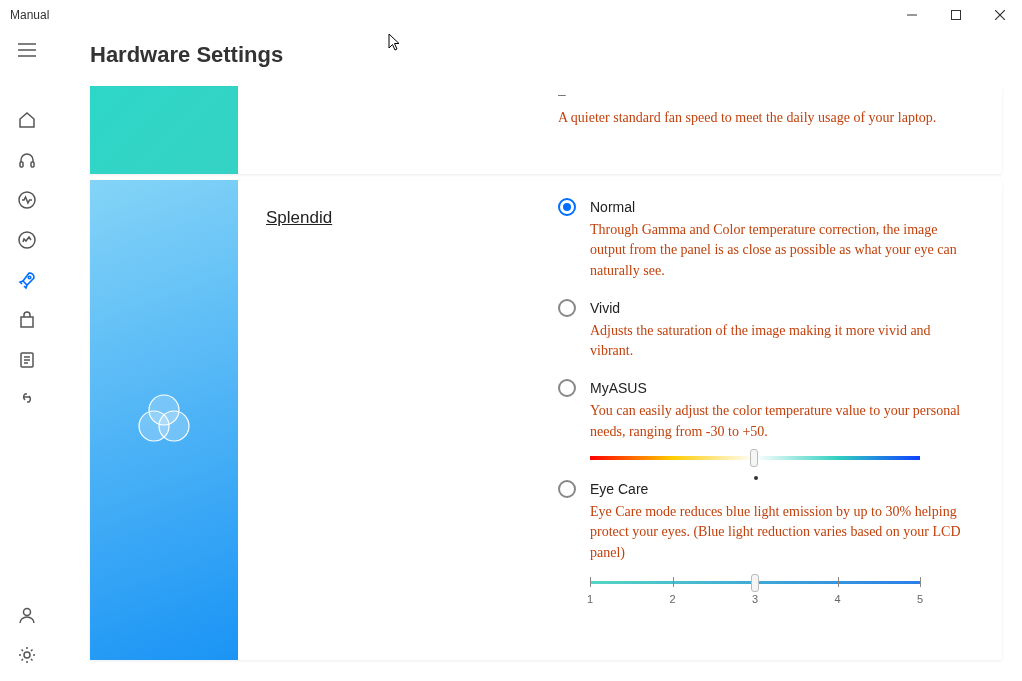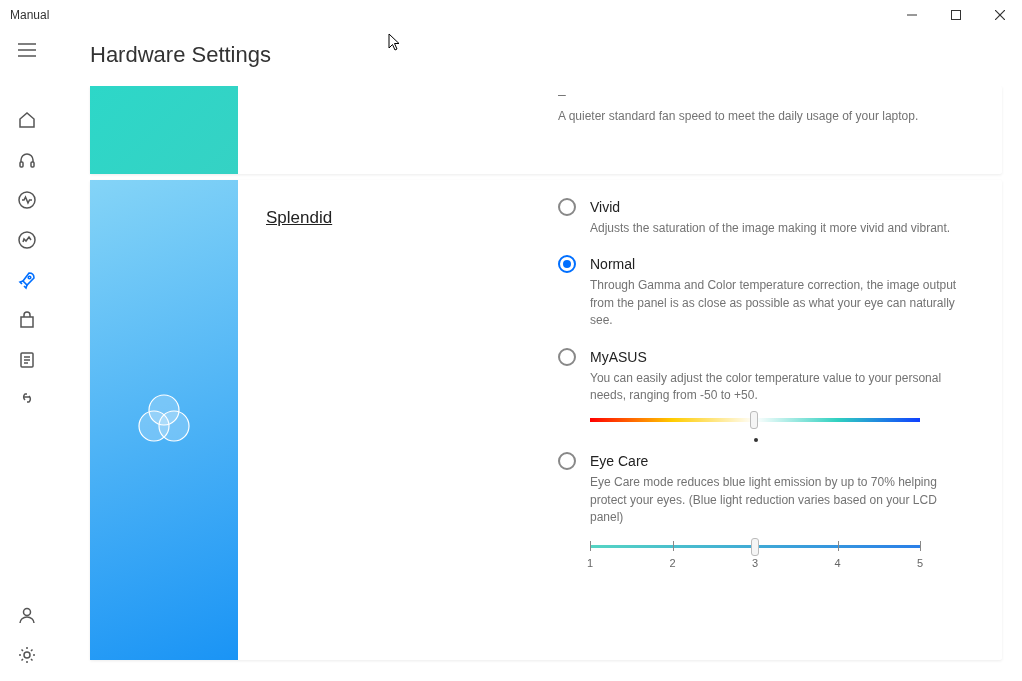--- a/index.html
+++ b/index.html
@@ -7,41 +7,41 @@
   .titlebar { height: 30px; display:flex; align-items:center; padding-left:10px; font-size:12px; color:#333;}
   .titlebar .spacer{flex:1;}
   .titlebar .wbtn{width:44px;height:30px;display:flex;align-items:center;justify-content:center;}
   .body { display:flex; height:651px;}
   .sidebar { width:54px; display:flex; flex-direction:column; align-items:center; padding-top:0;}
   .sidebar .sideicon{width:54px;height:40px;display:flex;align-items:center;justify-content:center;color:#555;}
   .sidebar .sideicon.active{color:#006fff;}
   .sidebar .sideicon svg{stroke:currentColor;}
   .sidebar-bottom{margin-top:auto;margin-bottom:6px;}
   .main { flex:1; display:flex; flex-direction:column; }
-  .page-title{font-size:22px;font-weight:400;color:#333;padding:12px 8px 18px 36px;}
+  .page-title{font-size:22px;font-weight:700;color:#333;padding:12px 8px 18px 36px;}
   .scroll{flex:1; overflow:hidden; position:relative;}
   .cards{position:absolute; left:36px; right:20px; top:0;}
   .card{display:flex; background:#fff; border-radius:2px; margin-bottom:6px; box-shadow:0 1px 3px rgba(0,0,0,0.08);}
   .card1{height:88px;}
   .card .thumb{width:148px; position:relative;}
   .card1 .thumb{background:linear-gradient(135deg,#2dd7c8 0%, #35d2c4 100%);}
   .card2 .thumb{background:linear-gradient(160deg,#84d4f7 0%, #1a94f5 100%);}
   .card .mid{width:320px; padding:28px 20px 20px 28px;}
   .card1 .mid{padding-top:0;}
   .card .mid h3{font-size:17px;font-weight:400;color:#222; margin-bottom:10px;text-decoration:underline;}
   .card .mid p{font-size:12.5px;color:#808080;line-height:1.45;}
   .card .options{flex:1; padding:0 34px 18px 0;}
   .card1 .options{padding-top:0;}
   .opt{margin-top:18px;}
   .opt-head{display:flex;align-items:center;gap:14px;margin-bottom:4px;}
   .radio{width:18px;height:18px;border:2px solid #888;border-radius:50%;position:relative;flex-shrink:0;}
   .radio.checked{border-color:#006fff;}
   .radio.checked::after{content:"";position:absolute;left:3px;top:3px;width:8px;height:8px;border-radius:50%;background:#006fff;}
   .opt-label{font-size:14px;color:#222;}
-  .opt-desc{font-size:12px;color:#737373;line-height:1.45;margin-left:32px;}
+  .opt-desc{font-size:14px;color:#c2410c;line-height:1.45;margin-left:32px;font-family:Liberation Serif, serif;}
   
   .gradient-slider{margin:14px 0 0 32px; position:relative; width:330px;}
   .gradient-track{height:4px;background:linear-gradient(to right,#ff0000 0%,#ffcc00 25%,#ffffff 50%,#30d0c0 75%,#1040ff 100%);}
   .thumb-knob{position:absolute;width:8px;height:18px;background:#f5f5f5;border:1px solid #bbb;border-radius:3px;top:-7px;}
   .dot{position:absolute;width:4px;height:4px;border-radius:50%;background:#333;top:20px;}
   .step-slider{margin:14px 0 0 32px;width:330px;position:relative;height:34px;}
   .step-track{position:absolute;left:0;right:0;top:4px;height:3px;background:linear-gradient(to right,#55d5c3 0%,#2a7fe8 100%);}
   .step-tick{position:absolute;width:1px;height:10px;background:#888;top:0;}
   .step-label{position:absolute;top:16px;font-size:11px;color:#666;transform:translateX(-50%);}
   .venn{position:absolute;left:50%;top:50%;transform:translate(-50%,-50%);}
@@ -184,53 +184,53 @@
                 </svg>
             </div>
           </div>
           <div class="mid">
             <h3>Splendid</h3>
           </div>
           <div class="options">
 
             <div class="opt">
               <div class="opt-head">
+                <div class="radio checked"></div>
+                <div class="opt-label">Normal</div>
+              </div>
+              <div class="opt-desc">Through Gamma and Color temperature correction, the image output from the panel is as close as possible as what your eye can naturally see.</div>
+            </div>
+
+            <div class="opt">
+              <div class="opt-head">
                 <div class="radio"></div>
                 <div class="opt-label">Vivid</div>
               </div>
               <div class="opt-desc">Adjusts the saturation of the image making it more vivid and vibrant.</div>
             </div>
 
             <div class="opt">
               <div class="opt-head">
-                <div class="radio checked"></div>
-                <div class="opt-label">Normal</div>
-              </div>
-              <div class="opt-desc">Through Gamma and Color temperature correction, the image output from the panel is as close as possible as what your eye can naturally see.</div>
-            </div>
-
-            <div class="opt">
-              <div class="opt-head">
                 <div class="radio"></div>
                 <div class="opt-label">MyASUS</div>
               </div>
-              <div class="opt-desc">You can easily adjust the color temperature value to your personal needs, ranging from -50 to +50.</div>
+              <div class="opt-desc">You can easily adjust the color temperature value to your personal needs, ranging from -30 to +50.</div>
               <div class="gradient-slider">
                 <div class="gradient-track"></div>
                 <div class="thumb-knob" style="left:160px"></div>
                 <div class="dot" style="left:164px"></div>
               </div>
             </div>
 
-            <div class="opt" style="margin-top:30px">
+            <div class="opt" style="margin-top:20px">
               <div class="opt-head">
                 <div class="radio"></div>
                 <div class="opt-label">Eye Care</div>
               </div>
-              <div class="opt-desc">Eye Care mode reduces blue light emission by up to 70% helping protect your eyes. (Blue light reduction varies based on your LCD panel)</div>
+              <div class="opt-desc">Eye Care mode reduces blue light emission by up to 30% helping protect your eyes. (Blue light reduction varies based on your LCD panel)</div>
               <div class="step-slider">
                 <div class="step-track"></div>
                 <div class="step-tick" style="left:0%"></div>
                 <div class="step-tick" style="left:25%"></div>
                 <div class="step-tick" style="left:50%"></div>
                 <div class="step-tick" style="left:75%"></div>
                 <div class="step-tick" style="left:100%"></div>
                 <div class="thumb-knob" style="left:calc(50% - 4px);top:-3px"></div>
                 <div class="step-label" style="left:0%">1</div>
                 <div class="step-label" style="left:25%">2</div>

